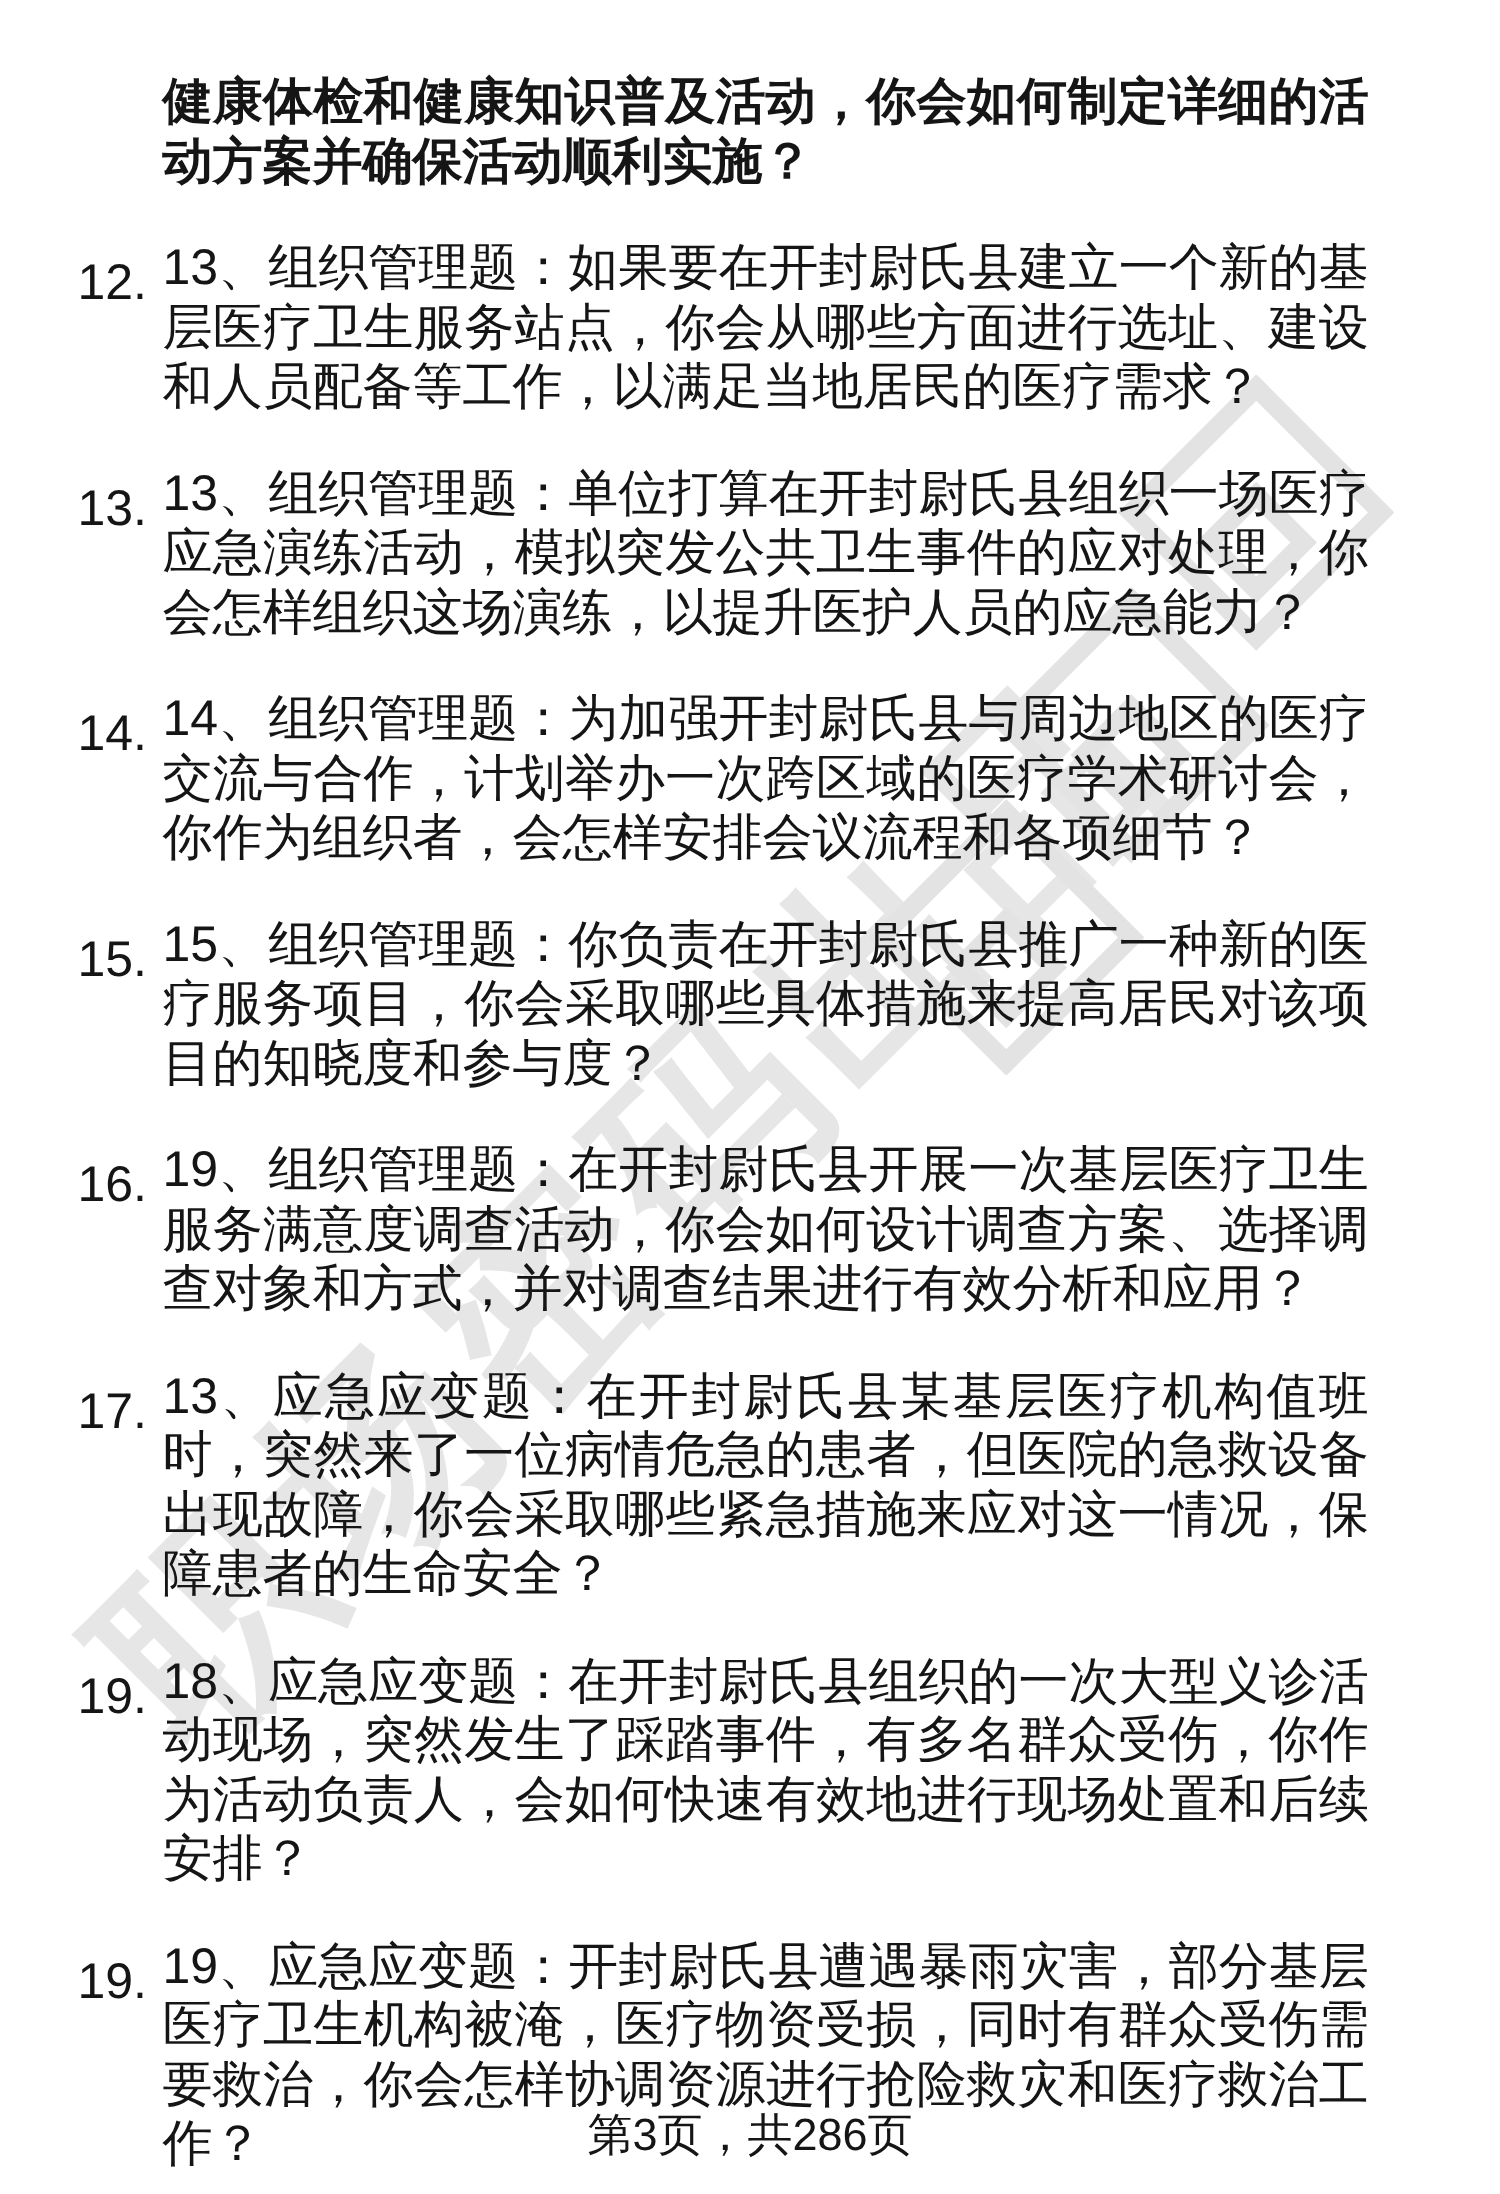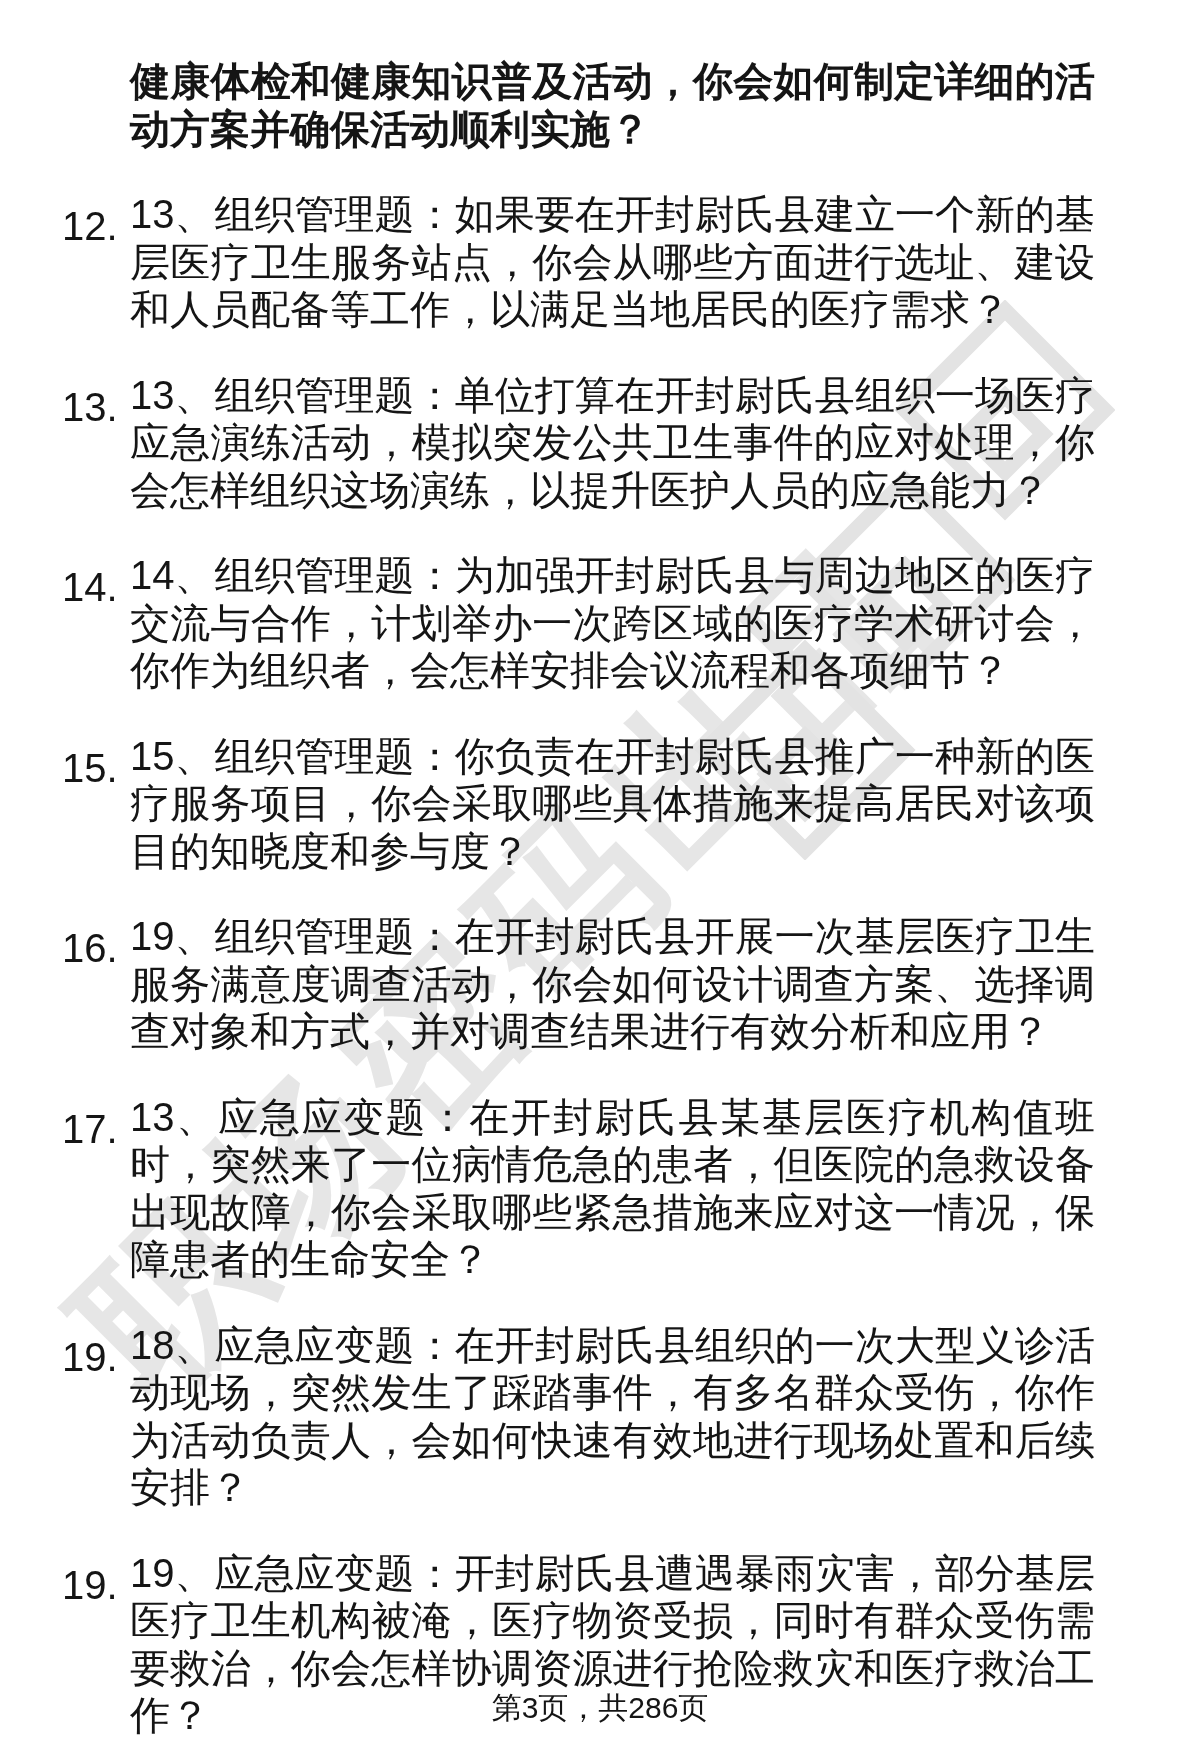--- a/index.html
+++ b/index.html
@@ -25,21 +25,21 @@
     position:absolute;left:58px;top:58px;width:1037px;z-index:2;
     font-size:40px;line-height:47.5px;
     text-align:justify;
   }
   .cont{margin:0 0 38px 72px;font-weight:bold;}
   ol.qlist{list-style:none;margin:0;padding:0;}
   li.q{position:relative;padding-left:72px;margin-bottom:38px;}
   .marker{position:absolute;left:4px;top:0;margin-top:12px;}
   .footer{
     position:absolute;left:0;top:1690px;width:1200px;z-index:2;
-    text-align:center;font-size:30px;line-height:36px;color:#151515;
+    text-align:center;font-size:36px;line-height:36px;color:#151515;
   }
 </style>
 </head>
 <body>
 
 <div class="wm-layer">
   <span class="wm-text">职场密码出品</span>
   <svg class="wm-logo" width="420" height="560" viewBox="0 0 420 560" fill="none">
 
     <g stroke="#e3e3e3" stroke-width="15" fill="none">

